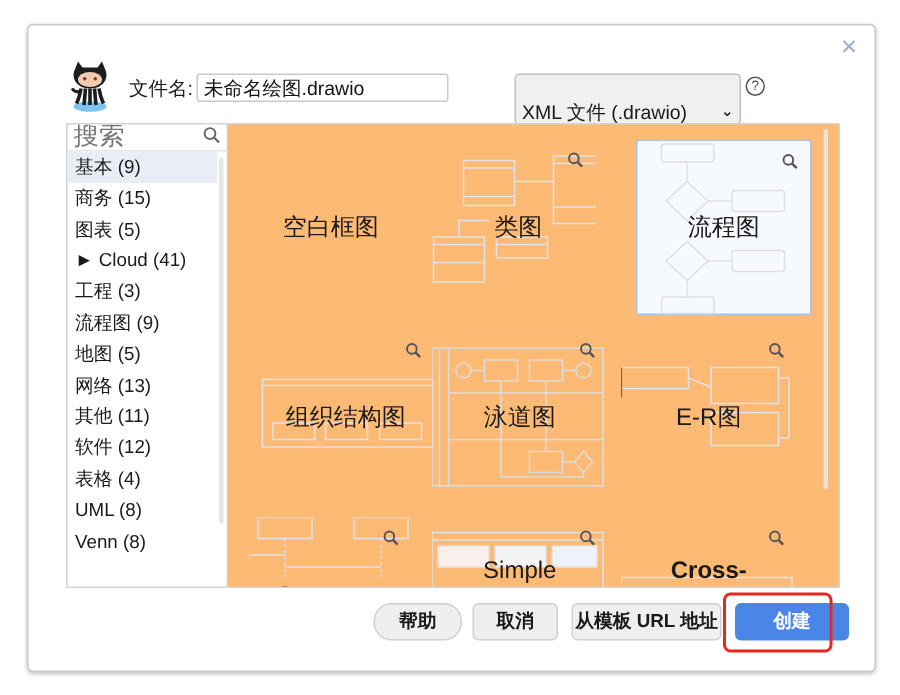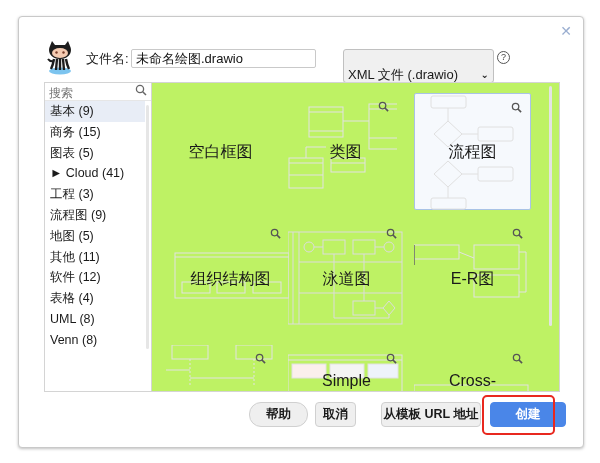--- a/index.html
+++ b/index.html
@@ -13,56 +13,56 @@
     background: #fff; border: 1px solid #c9c9c9; border-radius: 4px;
     box-shadow: 0 1px 3px rgba(0,0,0,0.25);
   }
   .close {
     position: absolute; left: 559px; top: 24px; width: 14px; height: 14px;
     color: #9aaed0; font-size: 14px; line-height: 14px; text-align: center; cursor: pointer;
   }
   .logo { position: absolute; left: 45px; top: 40px; width: 30px; height: 36px; }
   .fname-label { position: absolute; left: 86px; top: 50px; font-size: 13px; }
   .fname-input {
-    position: absolute; left: 131px; top: 49px; width: 185px; height: 19px;
+    position: absolute; left: 131px; top: 49px; width: 168px; height: 19px;
     border: 1px solid #c9c9c9; border-radius: 2px; font-size: 13px; padding: 0 4px;
     font-family: "Liberation Sans", sans-serif; color: #111; background: #fff;
   }
   .format-select {
     position: absolute; left: 343px; top: 49px; width: 151px; height: 19px;
     border: 1px solid #c0c0c0; border-radius: 3px; background: #f0f0f0;
     font-size: 13px; padding: 16px 4px; line-height: 17px; display: flex; justify-content: space-between;
   }
   .format-select .chev { font-size: 10px; color: #222; font-weight: bold; }
   .help-q {
     position: absolute; left: 497px; top: 51px; width: 13px; height: 13px; border: 1px solid #555;
     border-radius: 50%; font-size: 9px; line-height: 11px; text-align: center; color: #444;
   }
   .sidebar {
     position: absolute; left: 44px; top: 82px; width: 108px; height: 310px;
     border: 1px solid #d4d4d4; background: #fff; overflow: hidden;
   }
   .search-box { height: 18px; border-bottom: 1px solid #e6e6e6; position: relative; }
   .search-box input {
-    border: none; outline: none; width: 88px; height: 16px; font-size: 12px; padding: 0 4px;
+    border: none; outline: none; width: 88px; height: 16px; font-size: 17px; padding: 0 4px;
     font-family: Liberation Serif, serif; color: #888; background: transparent;
   }
   .search-icon { position: absolute; right: 4px; top: 1px; width: 12px; height: 12px; }
   .cat-list { position: relative; }
   .cat-item {
     height: 20.8px; line-height: 20.8px; font-size: 12.5px; padding-left: 5px; white-space: nowrap;
     width: 100px; cursor: pointer;
   }
   .cat-item.selected { background: #e8edf6; }
   .side-scroll {
     position: absolute; right: 2px; top: 22px; width: 3px; height: 244px; background: #e6e6e6; border-radius: 2px;
   }
   .grid {
     position: absolute; left: 152px; top: 82px; width: 408px; height: 310px;
-    border: 1px solid #d4d4d4; border-left: none; overflow: hidden; background: #bef264;
+    border: 1px solid #d4d4d4; border-left: none; overflow: hidden; background: #fdba74;
   }
   .grid-scroll {
     position: absolute; left: 549px; top: 86px; width: 3px; height: 240px; background: #e3e3e3; border-radius: 2px;
   }
   .tile {
     position: absolute; width: 117px; height: 117px;
   }
   .tile.selected { border: 1px solid #a9c3e6; background: #f6f9fd; border-radius: 2px; }
   .tile .label {
     position: absolute; left: 0; right: 0; top: 50%; transform: translateY(-50%);
@@ -116,20 +116,21 @@
     </svg>
   </div>
   <div class="cat-list">
     <div class="cat-item selected">基本 (9)</div>
     <div class="cat-item">商务 (15)</div>
     <div class="cat-item">图表 (5)</div>
     <div class="cat-item">► Cloud (41)</div>
     <div class="cat-item">工程 (3)</div>
     <div class="cat-item">流程图 (9)</div>
     <div class="cat-item">地图 (5)</div>
+    <div class="cat-item">网络 (13)</div>
     <div class="cat-item">其他 (11)</div>
     <div class="cat-item">软件 (12)</div>
     <div class="cat-item">表格 (4)</div>
     <div class="cat-item">UML (8)</div>
     <div class="cat-item">Venn (8)</div>
   </div>
   <div class="side-scroll"></div>
 </div>
 
 <div class="grid">
@@ -154,21 +155,21 @@
         <line x1="51" y1="70" x2="85" y2="70"></line>
       <path d="M26 65 L26 54 L46 54"></path>
     </svg>
     <div class="label" style="left:14px">类图</div>
     <svg class="mag" viewBox="0 0 12 12">
         <circle cx="5" cy="5" r="3.5" stroke="#555" stroke-width="1.4" fill="none"></circle>
         <line x1="7.6" y1="7.6" x2="11" y2="11" stroke="#555" stroke-width="1.8"></line>
       </svg>
   </div>
 
-  <div class="tile selected" style="left:262px; top:10px;padding-left:16px;">
+  <div class="tile selected" style="left:272px; top:10px;padding-left:16px;">
     <svg class="thumb" width="117" height="117" viewBox="0 0 117 117" fill="none" stroke="#e0e0e0" stroke-width="1">
       <rect x="16" y="2" width="35" height="12" rx="2"></rect>
       <line x1="33" y1="14" x2="33" y2="27"></line>
       <polygon points="33,27 47,40 33,53 19,40"></polygon>
       <line x1="47" y1="40" x2="63" y2="40"></line>
       <rect x="63" y="33" width="35" height="14" rx="2"></rect>
       <polygon points="33,67 47,80 33,93 19,80"></polygon>
       <line x1="47" y1="80" x2="63" y2="80"></line>
       <rect x="63" y="73" width="35" height="14" rx="2"></rect>
       <line x1="33" y1="93" x2="33" y2="104"></line>
@@ -267,26 +268,26 @@
         <circle cx="5" cy="5" r="3.5" stroke="#555" stroke-width="1.4" fill="none"></circle>
         <line x1="7.6" y1="7.6" x2="11" y2="11" stroke="#555" stroke-width="1.8"></line>
       </svg>
   </div>
 
   <div class="tile" style="left:262px; top:262px;">
     <svg class="thumb" width="117" height="117" viewBox="0 0 117 117" fill="none" stroke="#e2e2e2" stroke-width="1">
       <rect x="0" y="40" width="114" height="30"></rect>
         <line x1="0" y1="47" x2="114" y2="47"></line>
     </svg>
-    <div class="label" style="top:27px; transform:none;">Cross-</div>
+    <div class="label" style="top:27px; transform:none;font-weight:bold;">Cross-</div>
     <svg class="mag" viewBox="0 0 12 12">
         <circle cx="5" cy="5" r="3.5" stroke="#555" stroke-width="1.4" fill="none"></circle>
         <line x1="7.6" y1="7.6" x2="11" y2="11" stroke="#555" stroke-width="1.8"></line>
       </svg>
   </div>
 </div>
 <div class="grid-scroll"></div>
 
 <div class="btn" style="left:249px; width:59px;border-radius:12px;">帮助</div>
-<div class="btn" style="left:315px; width:41px;">取消</div>
+<div class="btn" style="left:315px; width:57px;">取消</div>
 <div class="btn" style="left:381px; width:100px;">从模板 URL 地址</div>
 <div class="btn primary" style="left:490px; width:76px;">创建</div>
 <div class="highlight"></div>
 
 </body></html>

